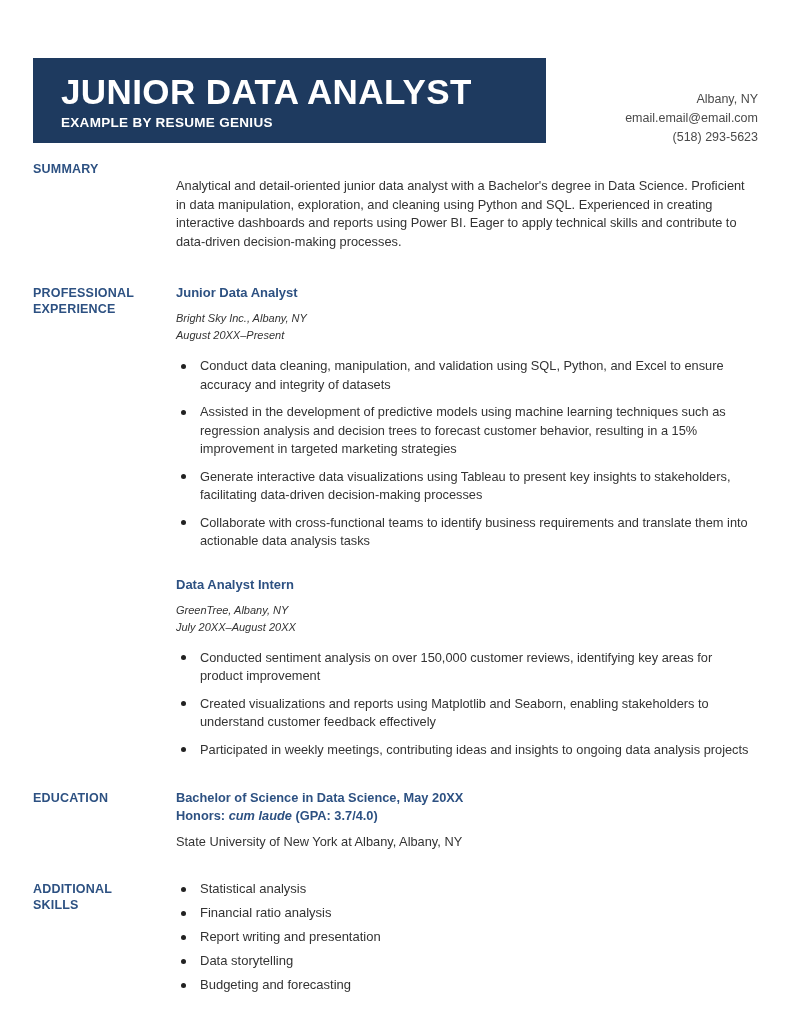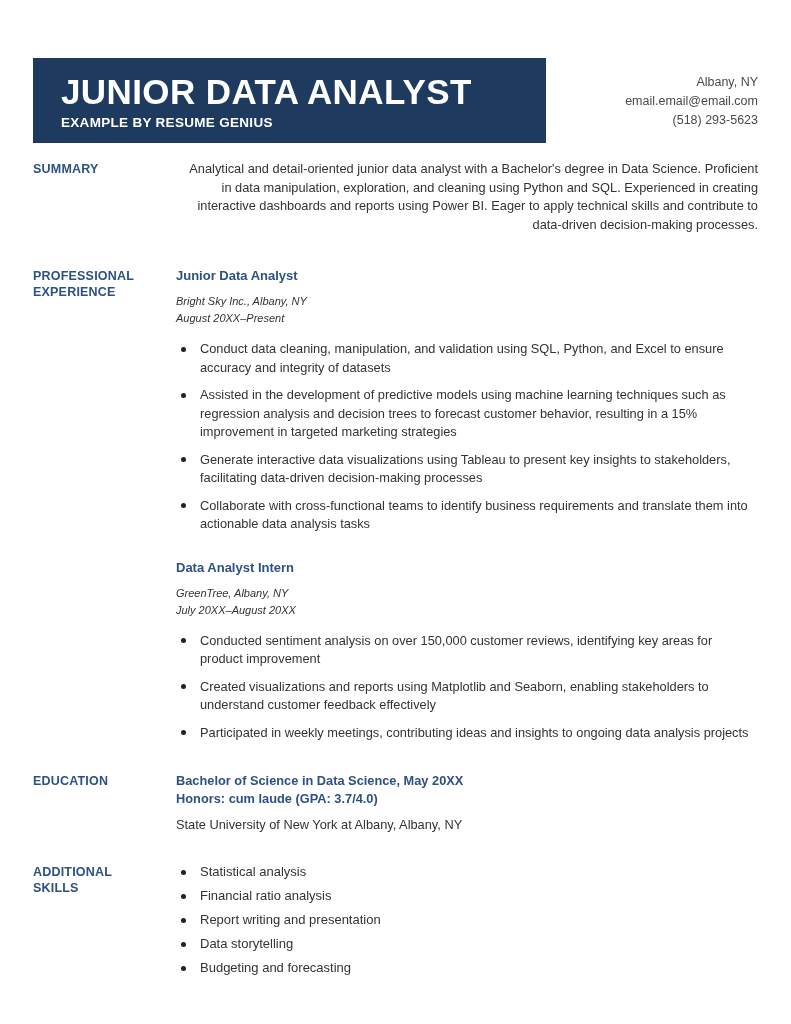--- a/index.html
+++ b/index.html
@@ -49,21 +49,21 @@
     letter-spacing: 0.3px;
     line-height: 17px;
     margin-top: 2px;
     white-space: nowrap;
   }
 
   
   .contact-block {
     position: absolute;
     right: 33px;
-    top: 73px;
+    top: 90px;
     text-align: right;
     font-size: 12.5px;
     line-height: 19px;
     color: #4a4a4a;
   }
 
   
   .content {
     position: absolute;
     left: 33px;
@@ -86,21 +86,22 @@
   }
   .section-body {
     flex: 1 1 auto;
     min-width: 0;
   }
 
   .summary-text {
     font-size: 12.8px;
     line-height: 18.5px;
     color: #333333;
-    text-align: right;
+    text-align: left;
+    margin-top: 17px;
   }
 
   .job-title {
     color: #2d5182;
     font-size: 13px;
     font-weight: bold;
     line-height: 17px;
   }
   .job-meta {
     font-style: italic;
@@ -143,21 +144,21 @@
     font-size: 12.8px;
     font-weight: bold;
     line-height: 17.5px;
   }
   .edu-honors {
     color: #2d5182;
     font-size: 12.8px;
     font-weight: bold;
     line-height: 17.5px;
   }
-  .edu-honors .italic { }
+  .edu-honors .italic { font-style: italic; }
   .edu-school {
     font-size: 12.8px;
     line-height: 17px;
     color: #333333;
     margin-top: 9px;
   }
 
   ul.skills {
     list-style: none;
     margin: 0;

